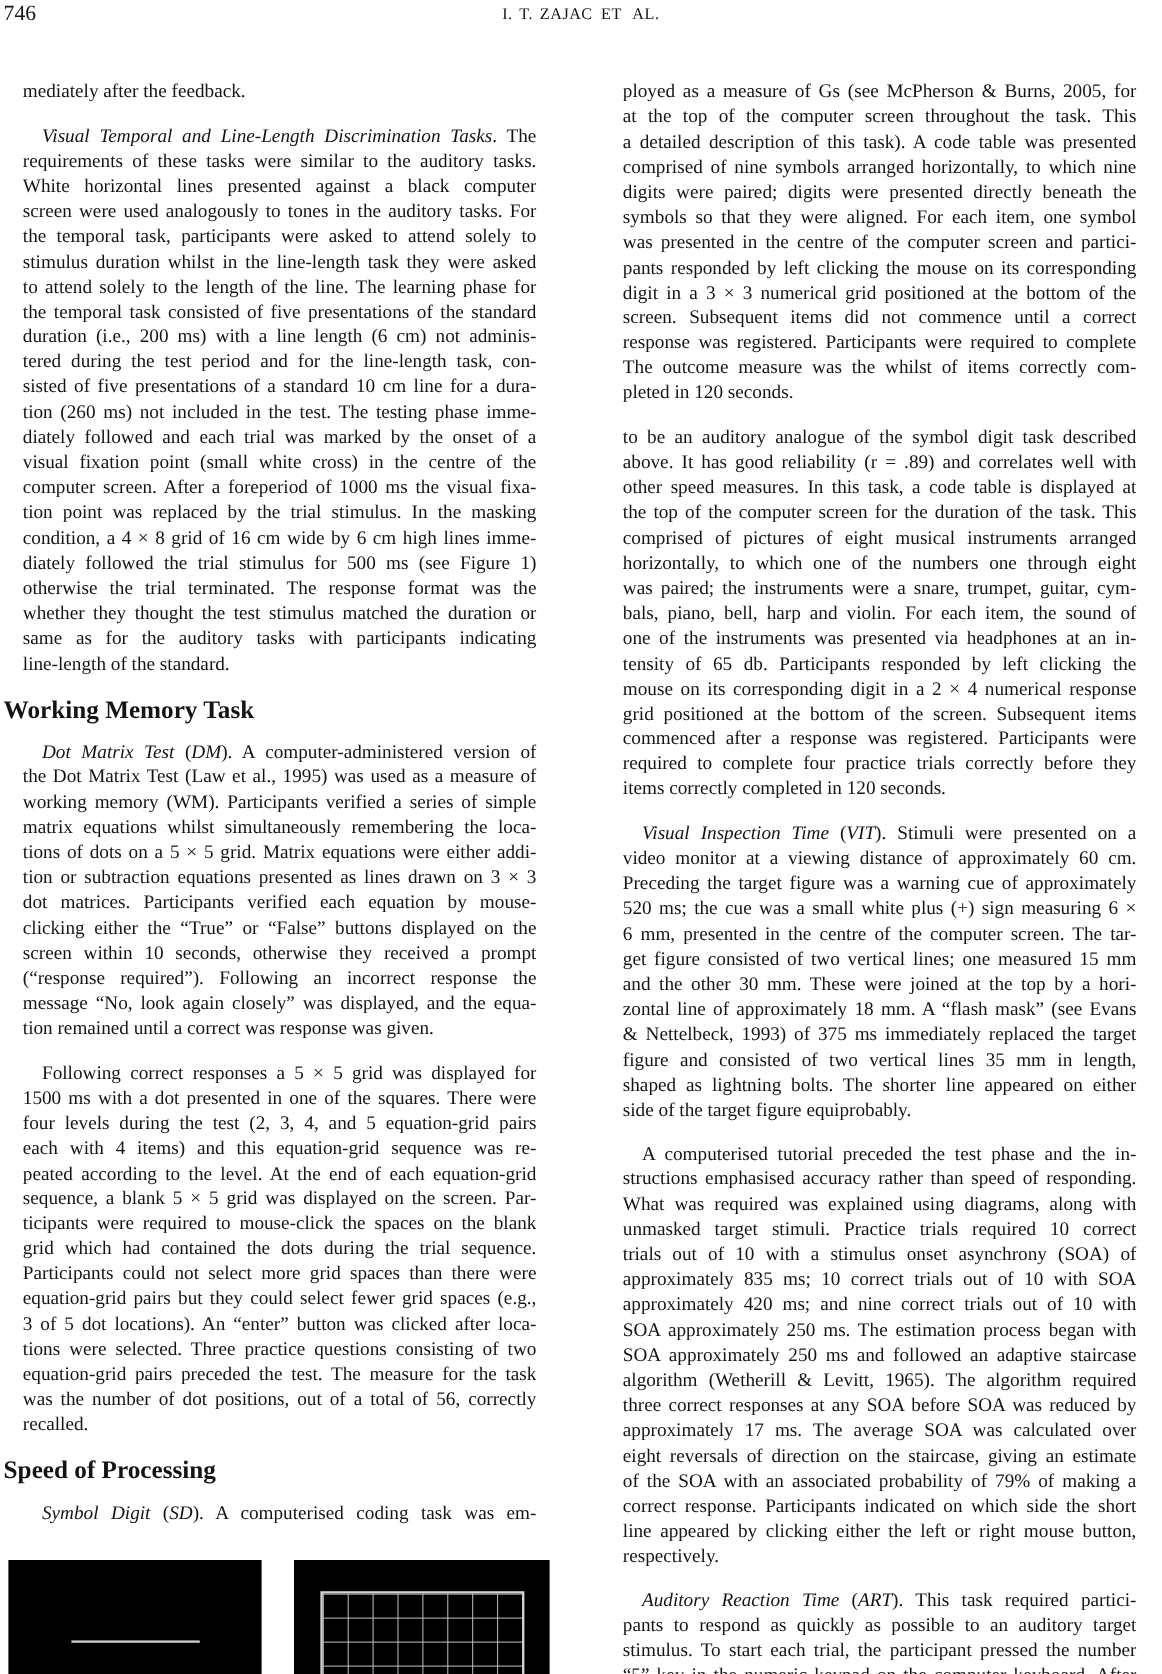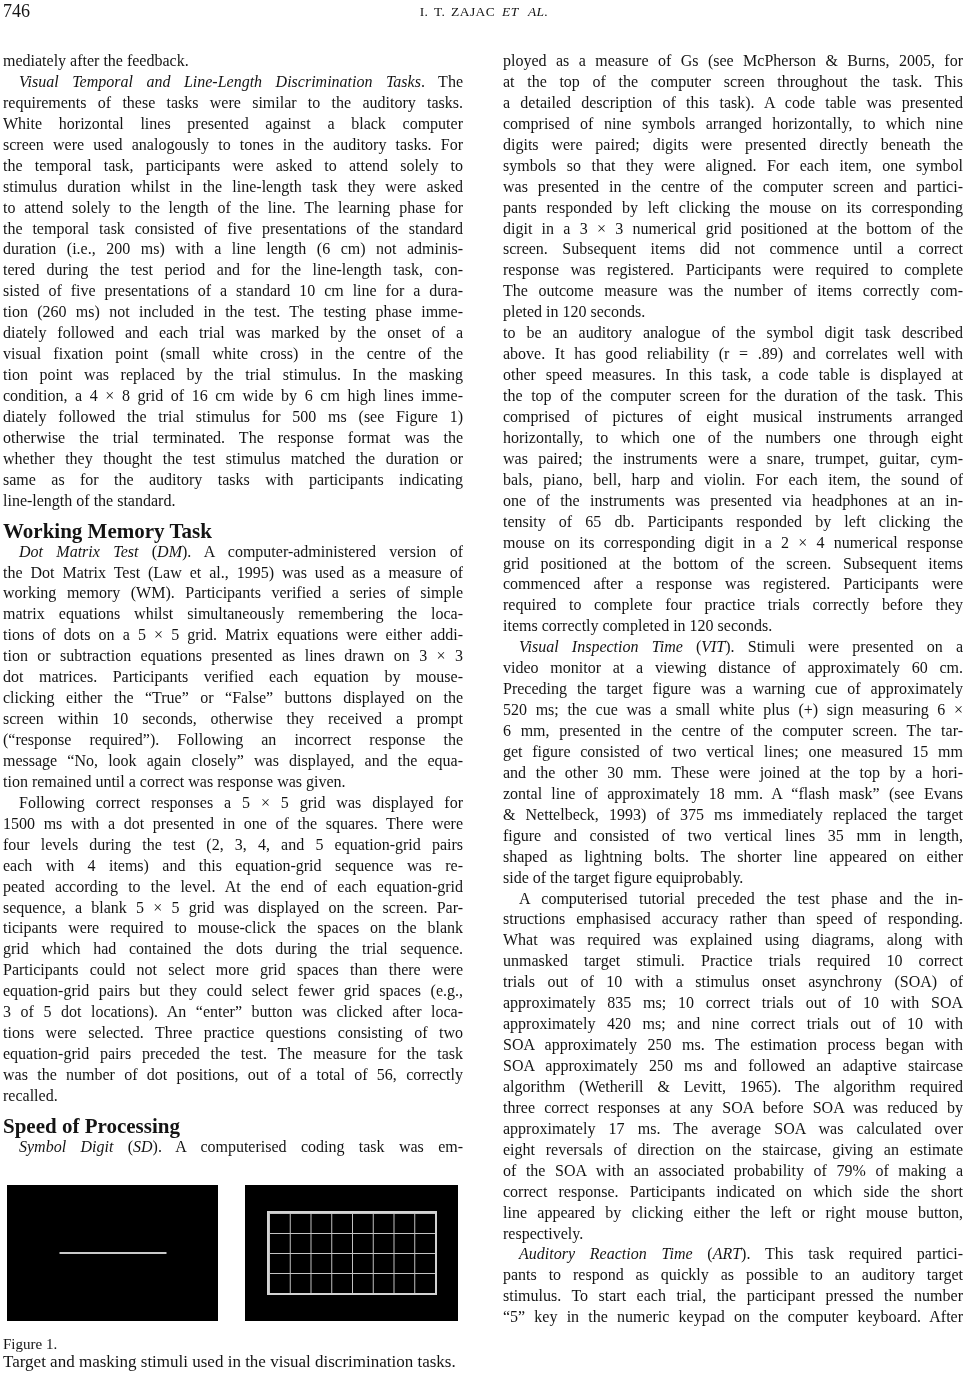--- a/index.html
+++ b/index.html
@@ -4,25 +4,25 @@
 <style>
   html,body{margin:0;padding:0;}
   body{
     width:968px;height:1395px;position:relative;overflow:hidden;
     background:#ffffff;color:#141414;
     font-family:"Liberation Serif","DejaVu Serif",serif;
     -webkit-font-smoothing:antialiased;
   }
   .page-number{position:absolute;left:3px;top:3px;font-size:18px;line-height:17px;}
   .running-head{position:absolute;left:0;top:3px;width:100%;text-align:center;font-size:13.5px;line-height:17px;letter-spacing:.4px;word-spacing:2px;}
-  .running-head .etal{font-style:italic;margin-left:7px;word-spacing:6px;}
+  .running-head .etal{margin-left:7px;word-spacing:6px;}
   .col{position:absolute;top:51px;width:460px;}
   .col-left{left:3px;}
   .col-right{left:503px;}
-  .para{margin:0;}
+  .para{margin:16px;}
   .line{
     font-size:16px;line-height:20.95px;height:20.95px;overflow:hidden;
     text-align:justify;text-align-last:justify;
   }
   .line.end{text-align-last:left;}
   .line.indent{padding-left:16px;}
   .it{font-style:italic;font-family:Liberation Serif, serif;}
   .heading{font-size:21px;font-weight:bold;line-height:20.95px;margin-top:9px;}
   .figure-row{display:flex;gap:27px;margin-top:27px;margin-left:4px;}
   .panel{background:#000;}
@@ -60,20 +60,21 @@
         <div class="line"><span>the temporal task, participants were asked to attend solely to</span></div>
         <div class="line"><span>stimulus duration whilst in the line-length task they were asked</span></div>
         <div class="line"><span>to attend solely to the length of the line. The learning phase for</span></div>
         <div class="line"><span>the temporal task consisted of five presentations of the standard</span></div>
         <div class="line"><span>duration (i.e., 200 ms) with a line length (6 cm) not adminis-</span></div>
         <div class="line"><span>tered during the test period and for the line-length task, con-</span></div>
         <div class="line"><span>sisted of five presentations of a standard 10 cm line for a dura-</span></div>
         <div class="line"><span>tion (260 ms) not included in the test. The testing phase imme-</span></div>
         <div class="line"><span>diately followed and each trial was marked by the onset of a</span></div>
         <div class="line"><span>visual fixation point (small white cross) in the centre of the</span></div>
+        <div class="line"><span>computer screen. After a foreperiod of 1000 ms the visual fixa-</span></div>
         <div class="line"><span>tion point was replaced by the trial stimulus. In the masking</span></div>
         <div class="line"><span>condition, a 4 × 8 grid of 16 cm wide by 6 cm high lines imme-</span></div>
         <div class="line"><span>diately followed the trial stimulus for 500 ms (see Figure 1)</span></div>
         <div class="line"><span>otherwise the trial terminated. The response format was the</span></div>
         <div class="line"><span>whether they thought the test stimulus matched the duration or</span></div>
         <div class="line"><span>same as for the auditory tasks with participants indicating</span></div>
         <div class="line end"><span>line-length of the standard.</span></div>
       </div>
       <div class="heading">Working Memory Task</div>
       <div class="para">
@@ -131,21 +132,21 @@
         <div class="line"><span>at the top of the computer screen throughout the task. This</span></div>
         <div class="line"><span>a detailed description of this task). A code table was presented</span></div>
         <div class="line"><span>comprised of nine symbols arranged horizontally, to which nine</span></div>
         <div class="line"><span>digits were paired; digits were presented directly beneath the</span></div>
         <div class="line"><span>symbols so that they were aligned. For each item, one symbol</span></div>
         <div class="line"><span>was presented in the centre of the computer screen and partici-</span></div>
         <div class="line"><span>pants responded by left clicking the mouse on its corresponding</span></div>
         <div class="line"><span>digit in a 3 × 3 numerical grid positioned at the bottom of the</span></div>
         <div class="line"><span>screen. Subsequent items did not commence until a correct</span></div>
         <div class="line"><span>response was registered. Participants were required to complete</span></div>
-        <div class="line"><span>The outcome measure was the number of items correctly com-</span></div>
+        <div class="line"><span>The outcome measure was the whilst of items correctly com-</span></div>
         <div class="line end"><span>pleted in 120 seconds.</span></div>
       </div>
       <div class="para">
         <div class="line"><span>to be an auditory analogue of the symbol digit task described</span></div>
         <div class="line"><span>above. It has good reliability (r = .89) and correlates well with</span></div>
         <div class="line"><span>other speed measures. In this task, a code table is displayed at</span></div>
         <div class="line"><span>the top of the computer screen for the duration of the task. This</span></div>
         <div class="line"><span>comprised of pictures of eight musical instruments arranged</span></div>
         <div class="line"><span>horizontally, to which one of the numbers one through eight</span></div>
         <div class="line"><span>was paired; the instruments were a snare, trumpet, guitar, cym-</span></div>

